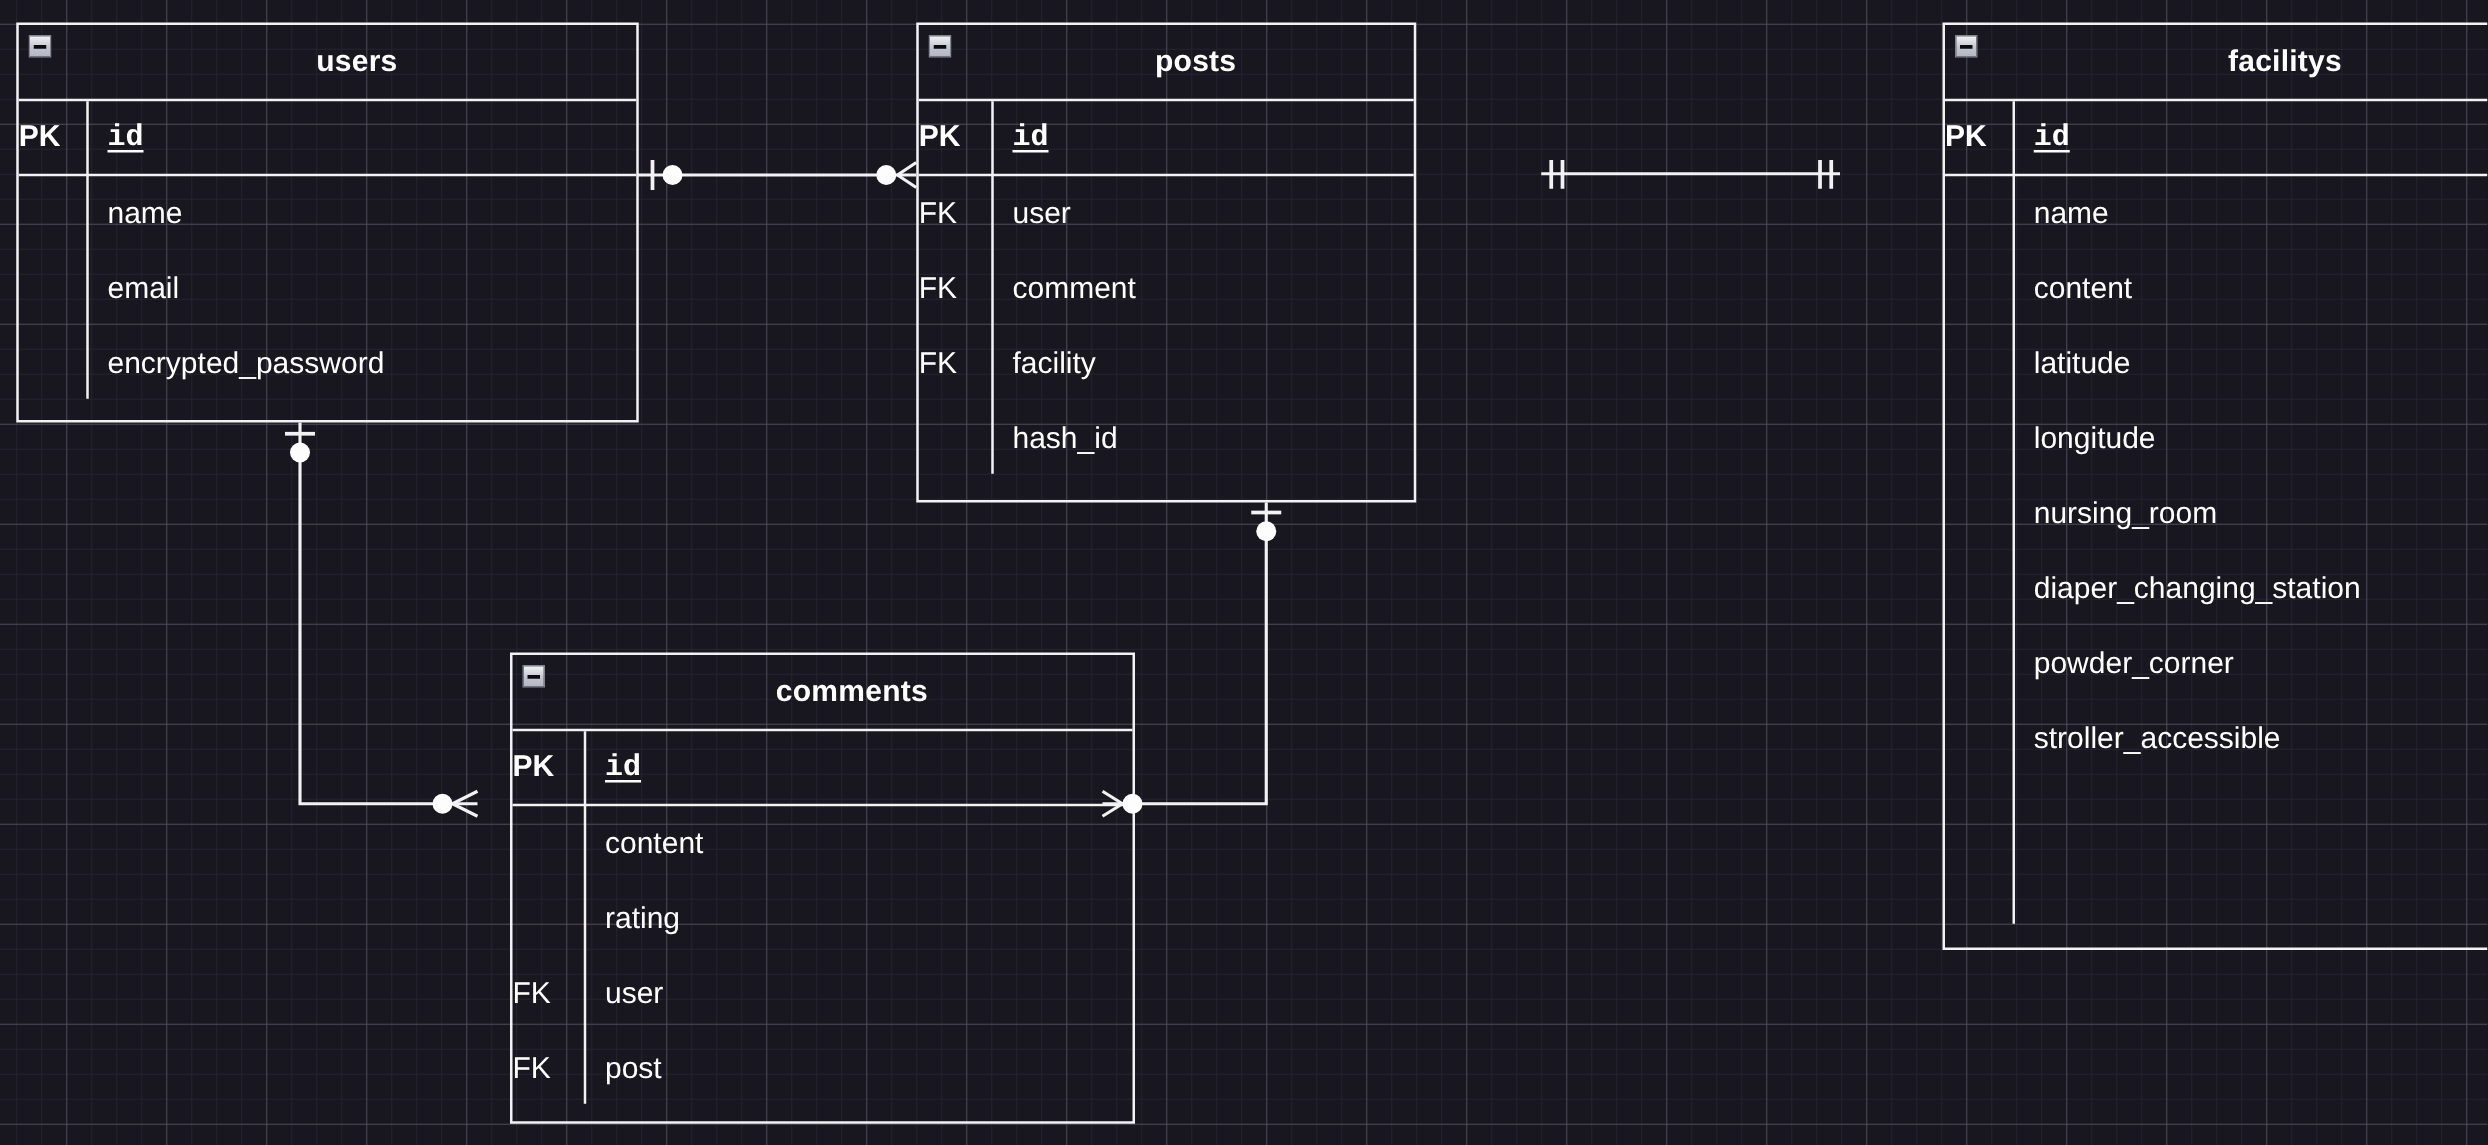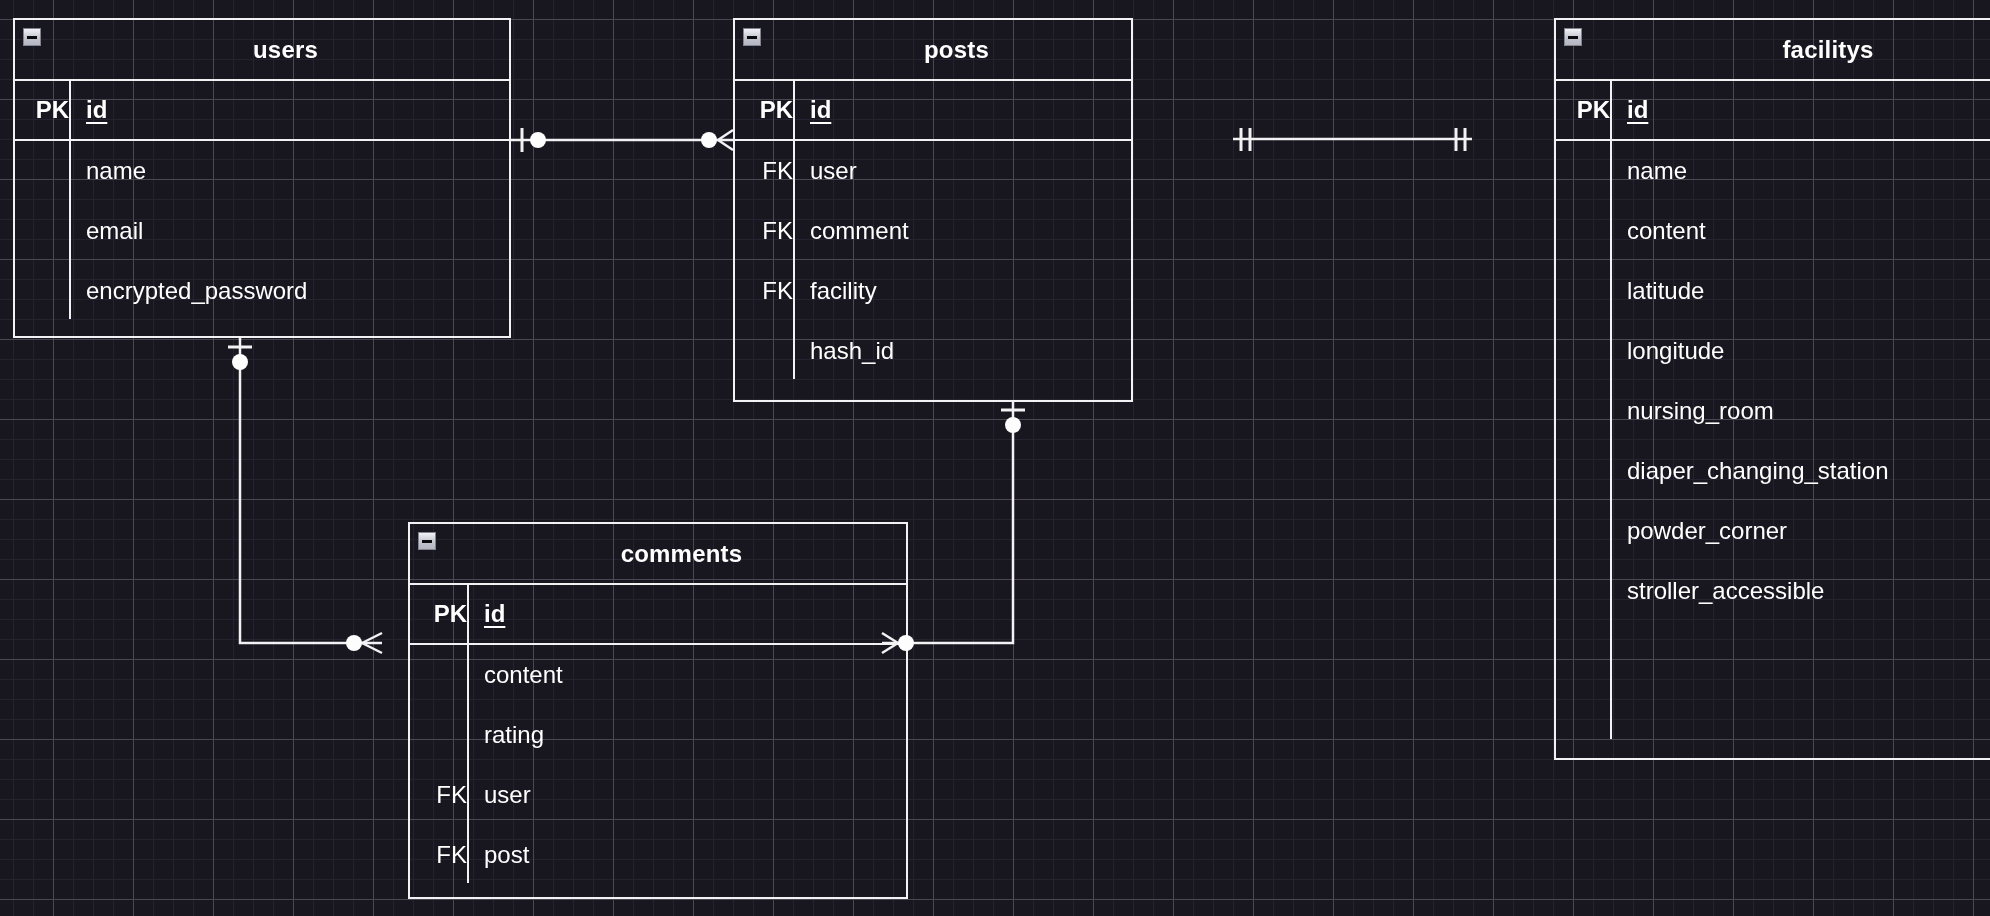--- a/index.html
+++ b/index.html
@@ -49,30 +49,31 @@
   .vdiv{position:absolute;top:0;width:2px;background:#f2f2f4;}
   .er-row{
     box-sizing:border-box;
     height:60px;
     display:flex;align-items:center;
     font-size:24px;
   }
   .er-row.first{border-bottom:2px solid #f2f2f4;}
   .er-key{
     flex:0 0 auto;
-    text-align:right;
+    text-align:left;
     box-sizing:border-box;
   }
   .er-key.pk{font-weight:bold;}
   .er-field{padding-left:17px;white-space:nowrap;}
   .er-field.pk{
     font-weight:bold;
     text-decoration:underline;
     text-decoration-thickness:2px;
     text-underline-offset:4px;
+    font-family:Liberation Mono, monospace;
   }
 </style>
 </head>
 <body>
 
 <div class="canvas">
   <svg class="edges" width="1990" height="916" viewBox="0 0 1990 916">
       <g fill="none" stroke="#f2f2f4" stroke-width="2.5">
         <path d="M510 140 H733"></path>
         <line x1="522" y1="128" x2="522" y2="152" stroke-width="3"></line>

